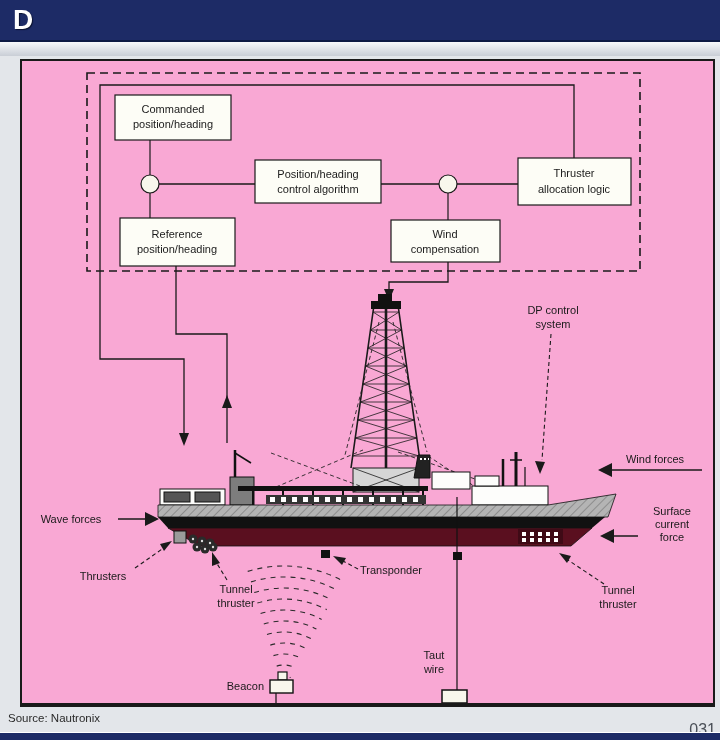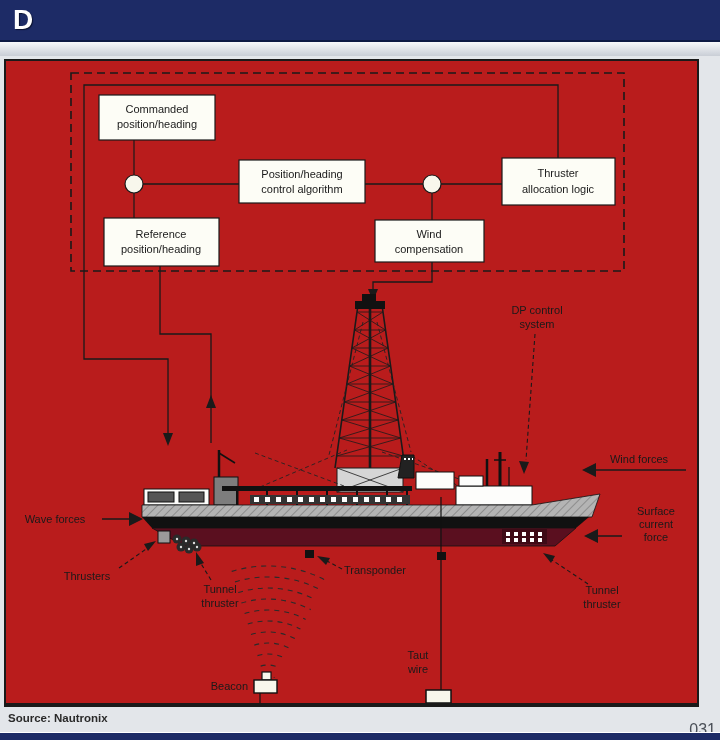--- a/index.html
+++ b/index.html
@@ -19,28 +19,28 @@
     text-shadow:1px 1px 1px #0a1230;white-space:nowrap;
     display:flex;align-items:baseline;
   }
   .header .cap{font-size:28px;line-height:28px;margin-right:1px;}
   .shine{
     position:absolute;left:0;top:42px;width:720px;height:14px;
     background:linear-gradient(#f8f9fb,#c9ced6);
   }
   
   .panel{
-    position:absolute;left:4px;top:59px;width:691px;height:642px;
-    background:#b91c1c;border:2px solid #1a1a1a;border-bottom-width:4px;
+    position:absolute;left:20px;top:59px;width:691px;height:642px;
+    background:#f9a8d4;border:2px solid #1a1a1a;border-bottom-width:4px;
   }
   .panel svg{position:absolute;left:0;top:0;}
   svg text{font-family:"Liberation Sans", sans-serif;font-size:11px;fill:#1a1a1a;}
   svg text.boxlbl{font-size:11px;}
   .footer-source{
-    position:absolute;left:8px;top:712px;font-size:11.5px;color:#2a2a2a;font-weight:bold;
+    position:absolute;left:8px;top:712px;font-size:11.5px;color:#2a2a2a;
   }
   .footer-corner{
     position:absolute;right:4px;top:721px;font-size:16px;color:#4a4f57;
   }
   .bottom-bar{
     position:absolute;left:0;bottom:0;width:720px;height:7px;
     background:#1d2b66;border-top:1px solid #fff;
   }
 </style>
 </head>

